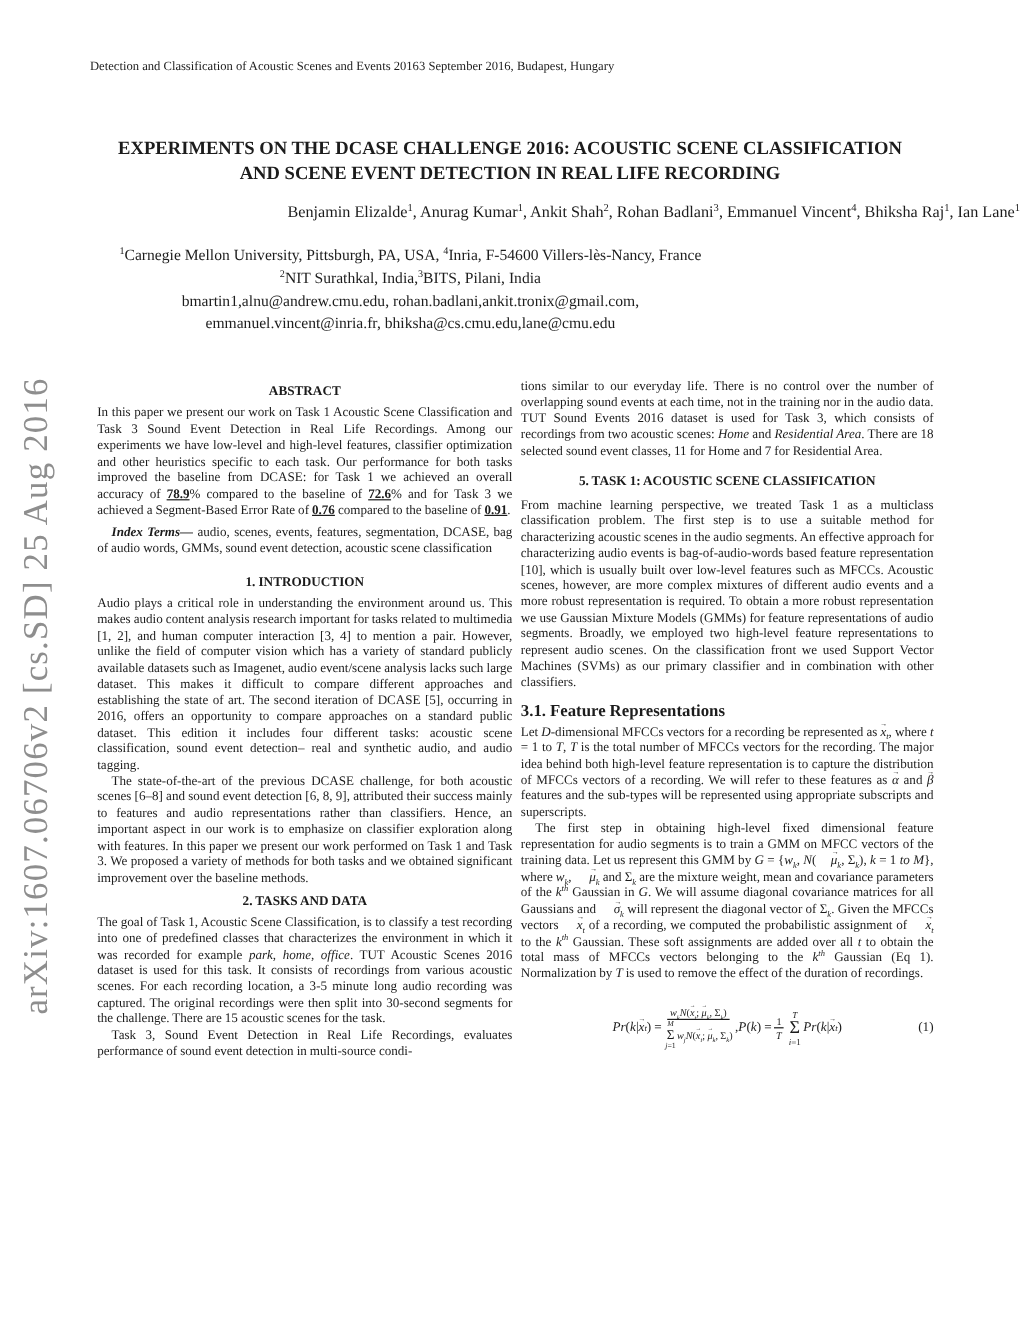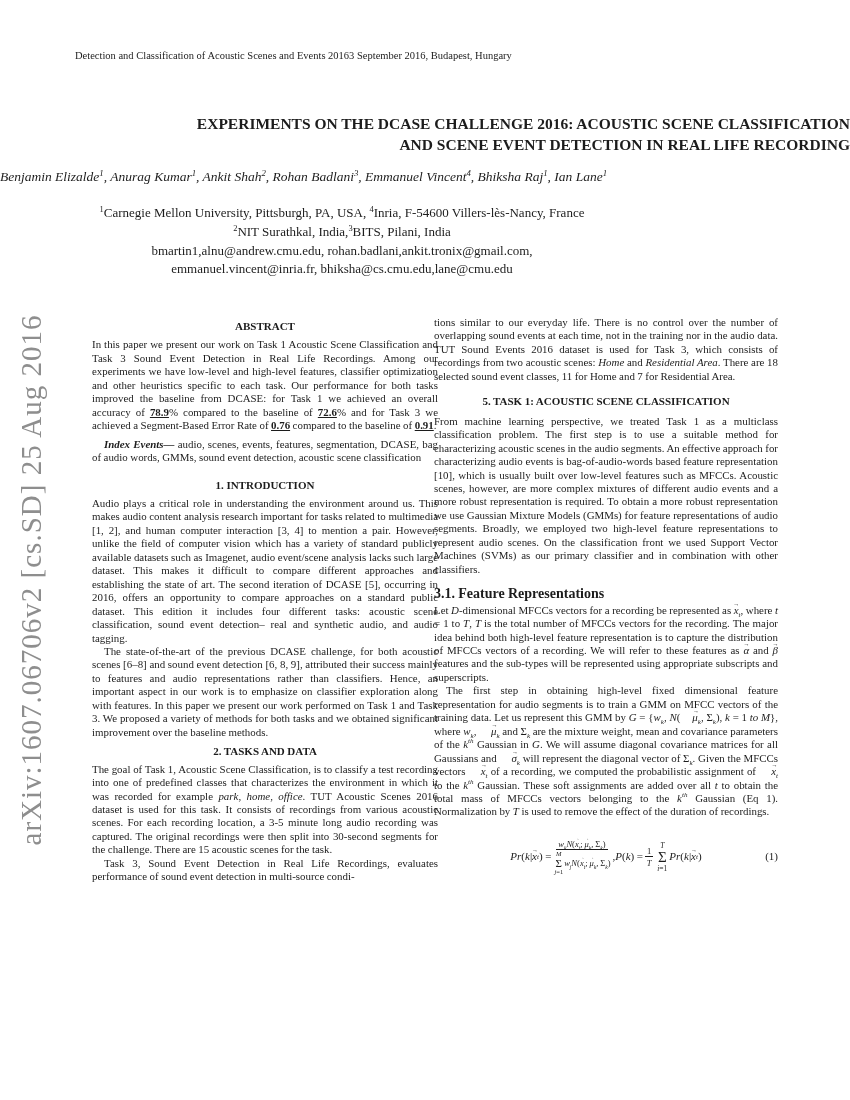--- a/index.html
+++ b/index.html
@@ -4,27 +4,27 @@
 <style>
   html,body{margin:0;padding:0;background:#ffffff;}
   body{width:850px;height:1100px;position:relative;font-family:"Liberation Serif",serif;color:#1c1c1c;overflow:hidden;}
   .page{position:absolute;inset:0;background:#fff;}
 
   .watermark{position:absolute;left:31px;top:580px;transform:translate(-50%,-50%) rotate(-90deg);
     transform-origin:center;white-space:nowrap;font-size:29px;letter-spacing:1px;color:#8e8e8e;}
 
   .hdr{position:absolute;top:50px;left:75px;width:702px;display:flex;justify-content:flex-start;font-size:10.5px;}
 
-  .title{position:absolute;top:113px;left:0;width:850px;text-align:right;font-weight:bold;font-size:15.5px;line-height:21px;}
-  .authors{position:absolute;top:169px;left:0;width:850px;text-align:left;font-style:italic;font-size:13.5px;}
+  .title{position:absolute;top:113px;left:0;width:850px;text-align:center;font-weight:bold;font-size:15.5px;line-height:21px;}
+  .authors{position:absolute;top:169px;left:0;width:850px;text-align:right;font-size:13.5px;}
   .affil{position:absolute;top:204px;left:0;width:684px;text-align:center;font-size:13px;line-height:18.8px;}
 
   .col{position:absolute;top:316px;font-size:10.9px;line-height:13.45px;text-align:justify;
     hyphens:auto;-webkit-hyphens:auto;word-spacing:-0.2px;}
-  .col-left{left:92px;width:346px;}
+  .col-left{left:81px;width:346px;}
   .col-right{left:434px;width:344px;}
 
   .h-center{font-weight:bold;text-align:center;font-size:11px;margin:8px 0 5px 0;}
   .h-first{margin-top:4px;}
   .h-sub{font-weight:bold;text-align:left;font-size:14px;margin:11px 0 3px 0;}
   p{margin:0;}
   p.ind{text-indent:12px;}
   p.gap{margin-top:5px;}
 
   .s-b{font-weight:bold;text-decoration:underline;}
@@ -70,21 +70,21 @@
   <div class="affil">
     <div><span class="s-sup">1</span><span>Carnegie Mellon University, Pittsburgh, PA, USA, </span><span class="s-sup">4</span><span>Inria, F-54600 Villers-lès-Nancy, France</span></div>
     <div><span class="s-sup">2</span><span>NIT Surathkal, India,</span><span class="s-sup">3</span><span>BITS, Pilani, India</span></div>
     <div><span>bmartin1,alnu@andrew.cmu.edu, rohan.badlani,ankit.tronix@gmail.com,</span></div>
     <div><span>emmanuel.vincent@inria.fr, bhiksha@cs.cmu.edu,lane@cmu.edu</span></div>
   </div>
 
   <div class="col col-left">
     <div class="h-center h-first">ABSTRACT</div>
     <p><span>In this paper we present our work on Task 1 Acoustic Scene Classification and Task 3 Sound Event Detection in Real Life Recordings. Among our experiments we have low-level and high-level features, classifier optimization and other heuristics specific to each task. Our performance for both tasks improved the baseline from DCASE: for Task 1 we achieved an overall accuracy of </span><span class="s-b">78.9</span><span>% compared to the baseline of </span><span class="s-b">72.6</span><span>% and for Task 3 we achieved a Segment-Based Error Rate of </span><span class="s-b">0.76</span><span> compared to the baseline of </span><span class="s-b">0.91</span><span>.</span></p>
-    <p class="ind gap"><span class="s-bi">Index Events— </span><span>audio, scenes, events, features, segmentation, DCASE, bag of audio words, GMMs, sound event detection, acoustic scene classification</span></p>
+    <p class="ind gap"><span class="s-bi">Index Terms— </span><span>audio, scenes, events, features, segmentation, DCASE, bag of audio words, GMMs, sound event detection, acoustic scene classification</span></p>
 
     <div class="h-center" style="margin-top:14px;">1. INTRODUCTION</div>
     <p><span>Audio plays a critical role in understanding the environment around us. This makes audio content analysis research important for tasks related to multimedia [1, 2], and human computer interaction [3, 4] to mention a pair. However, unlike the field of computer vision which has a variety of standard publicly available datasets such as Imagenet, audio event/scene analysis lacks such large dataset. This makes it difficult to compare different approaches and establishing the state of art. The second iteration of DCASE [5], occurring in 2016, offers an opportunity to compare approaches on a standard public dataset. This edition it includes four different tasks: acoustic scene classification, sound event detection– real and synthetic audio, and audio tagging.</span></p>
     <p class="ind"><span>The state-of-the-art of the previous DCASE challenge, for both acoustic scenes [6–8] and sound event detection [6, 8, 9], attributed their success mainly to features and audio representations rather than classifiers. Hence, an important aspect in our work is to emphasize on classifier exploration along with features. In this paper we present our work performed on Task 1 and Task 3. We proposed a variety of methods for both tasks and we obtained significant improvement over the baseline methods.</span></p>
 
     <div class="h-center" style="margin:6px 0 4px 0;">2. TASKS AND DATA</div>
     <p><span>The goal of Task 1, Acoustic Scene Classification, is to classify a test recording into one of predefined classes that characterizes the environment in which it was recorded  for example </span><span class="s-i">park</span><span>, </span><span class="s-i">home</span><span>, </span><span class="s-i">office</span><span>. TUT Acoustic Scenes 2016 dataset is used for this task. It consists of recordings from various acoustic scenes. For each recording location, a 3-5 minute long audio recording was captured. The original recordings were then split into 30-second segments for the challenge. There are 15 acoustic scenes for the task.</span></p>
     <p class="ind"><span>Task 3, Sound Event Detection in Real Life Recordings, evaluates performance of sound event detection in multi-source condi-</span></p>
   </div>
 

